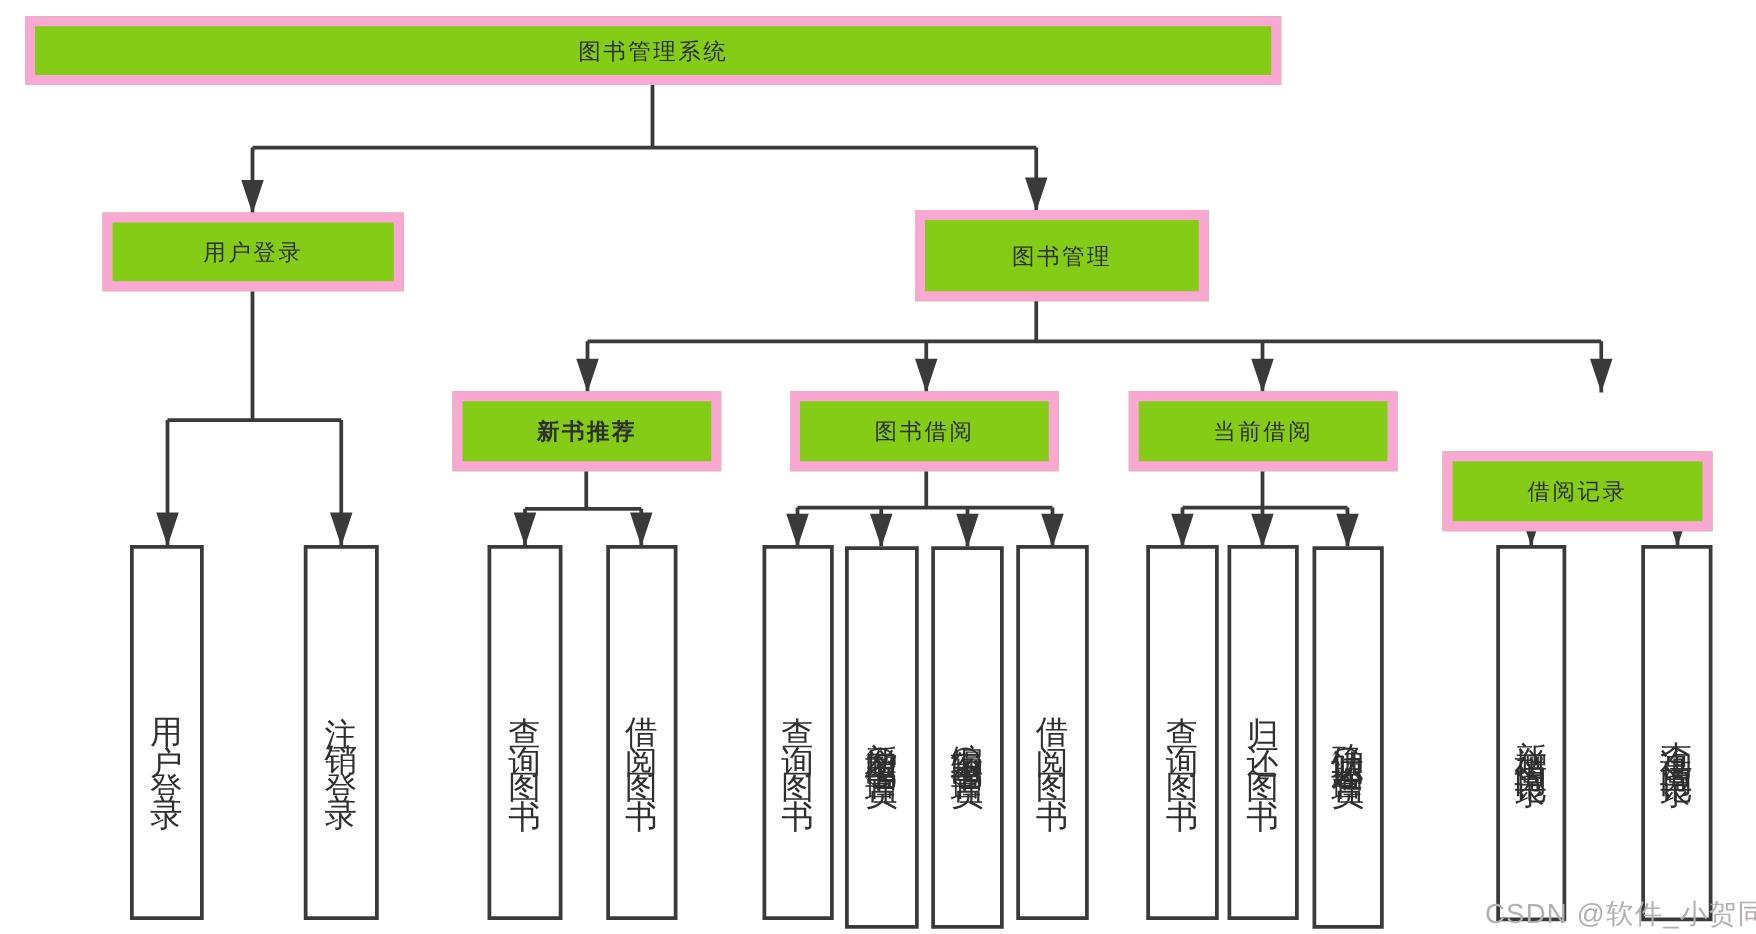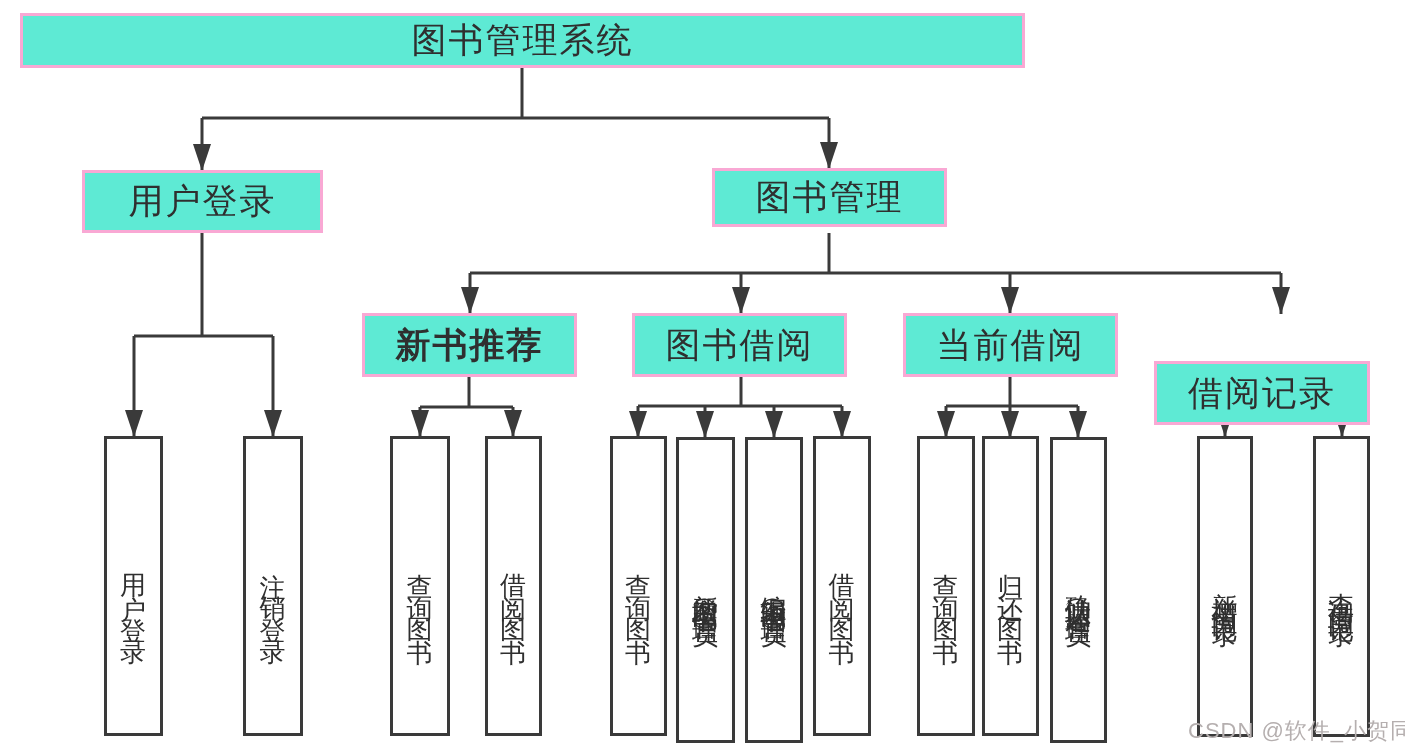--- a/index.html
+++ b/index.html
@@ -5,44 +5,44 @@
   html,body{margin:0;padding:0;}
   body{
     width:1405px;height:747px;position:relative;overflow:hidden;
     background:#ffffff;
     font-family:"Liberation Sans",sans-serif;
   }
   #diagram{position:absolute;inset:0;}
   svg.connectors{position:absolute;left:0;top:0;z-index:1;}
   .box{
     position:absolute;z-index:2;box-sizing:border-box;
-    background:#5eead4;border:3px solid #f9a8d4;
+    background:#84cc16;border:8px solid #f9a8d4;
     display:flex;align-items:center;justify-content:center;
-    color:#2f2f2f;font-size:35px;letter-spacing:2px;
+    color:#2f2f2f;font-size:18px;letter-spacing:2px;
     white-space:nowrap;
   }
   .vbox{
     position:absolute;z-index:2;box-sizing:border-box;
     background:#ffffff;border:3px solid #3a3a3a;
     display:flex;align-items:center;justify-content:center;
     color:#2f2f2f;font-size:26px;
   }
   .vbox .vtext{
     writing-mode:vertical-lr;
     line-height:1;
     white-space:nowrap;
   }
   .sp-wide  .vtext{letter-spacing:22px;margin-bottom:-22px;}
   .sp-mid   .vtext{letter-spacing:6px;margin-bottom:-6px;}
   .sp-tight .vtext{letter-spacing:4px;margin-bottom:-4px;}
 
   
   #n-root            {left:20px;  top:13px;  width:1005px; height:55px;}
   #n-user-login      {left:82px;  top:170px; width:241px;  height:63px;}
-  #n-book-mgmt       {left:712px; top:168px; width:235px;  height:59px;}
+  #n-book-mgmt       {left:732px; top:168px; width:235px;  height:73px;}
   #n-new-rec         {left:362px; top:313px; width:215px;  height:64px;font-weight:bold;}
   #n-book-borrow     {left:632px; top:313px; width:215px;  height:64px;}
   #n-current-borrow  {left:903px; top:313px; width:215px;  height:64px;}
   #n-borrow-record   {left:1154px;top:313px; width:216px;  height:64px;margin-top:48px;}
   
   #n-leaf-user-login {left:104px; top:436px; width:59px; height:300px;}
   #n-leaf-logout     {left:243px; top:436px; width:60px; height:300px;}
   #n-leaf-rec-query  {left:390px; top:436px; width:60px; height:300px;}
   #n-leaf-rec-borrow {left:485px; top:436px; width:57px; height:300px;}
   #n-leaf-bb-query   {left:610px; top:436px; width:57px; height:300px;}

